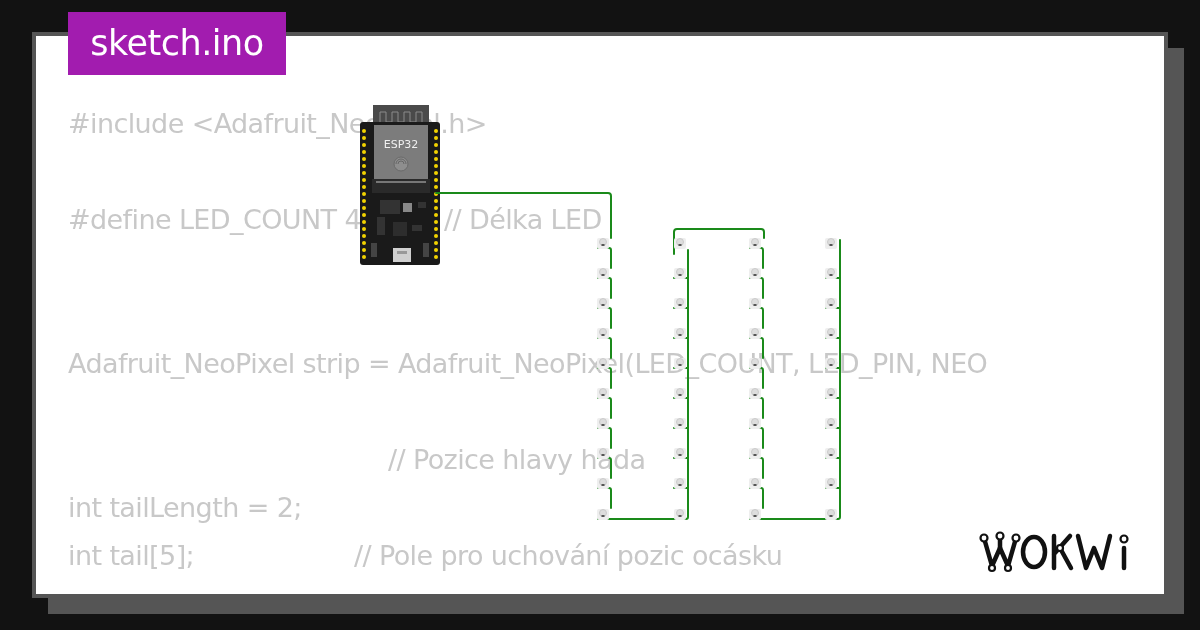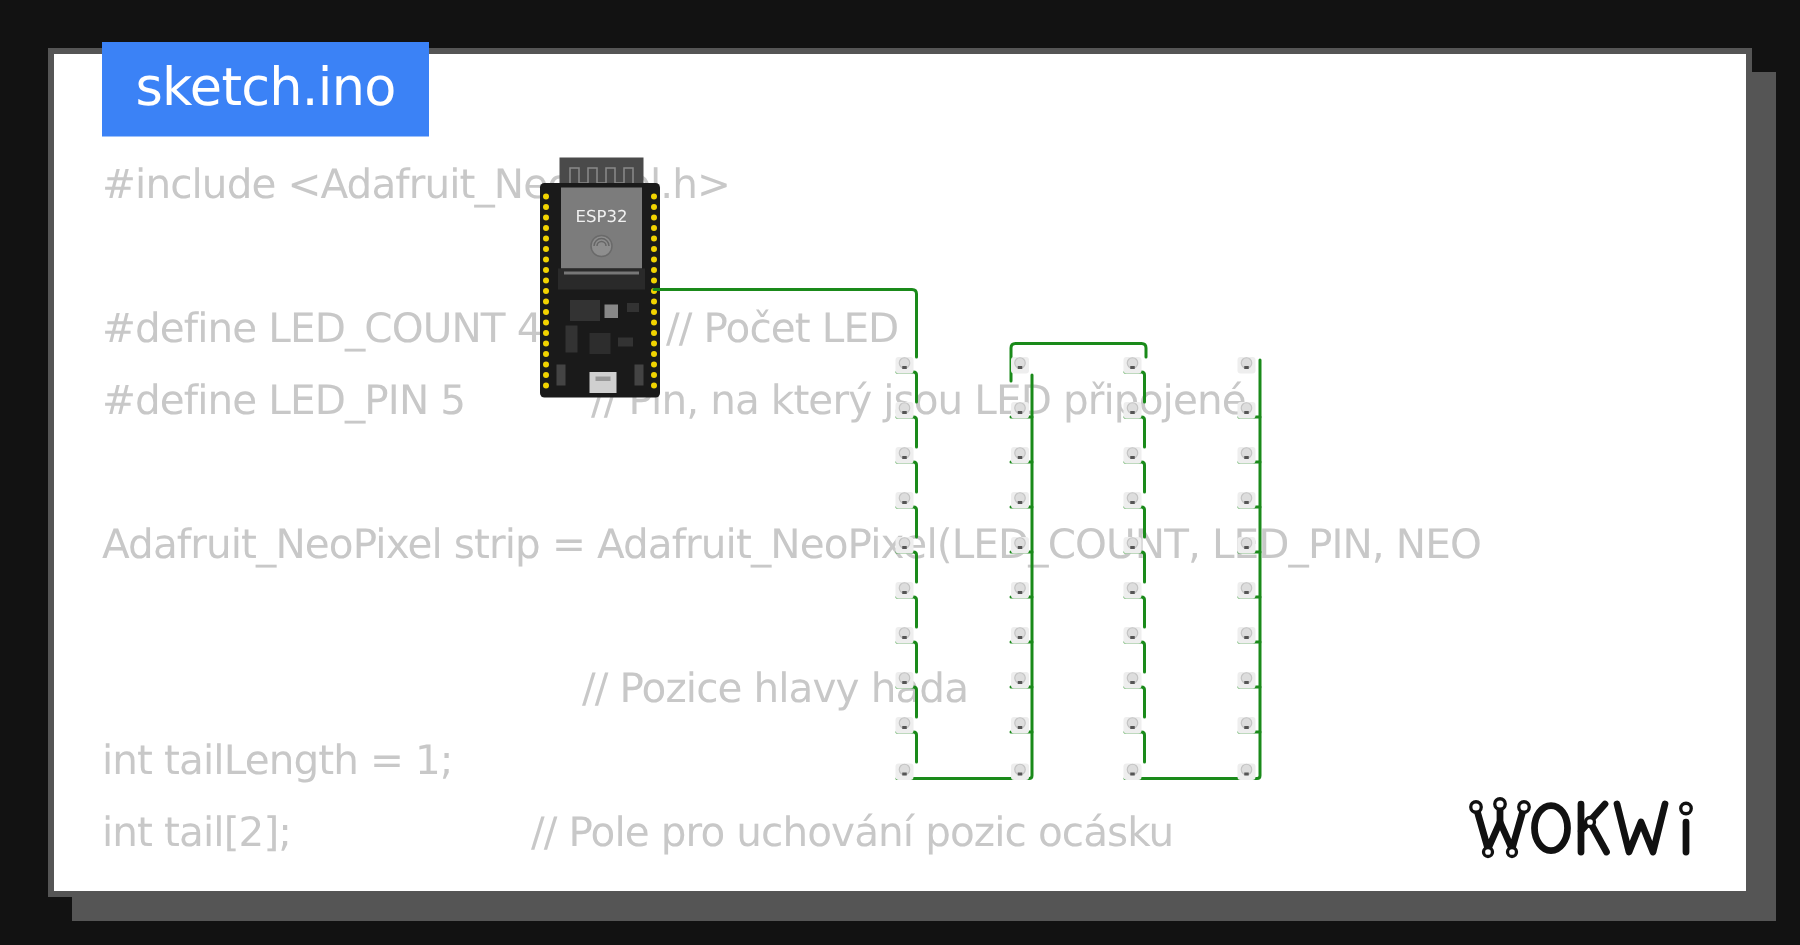--- a/index.html
+++ b/index.html
@@ -8,23 +8,23 @@
     font-family: "DejaVu Sans", sans-serif;
   }
   .shadow {
     position: absolute; left: 48px; top: 48px; width: 1136px; height: 566px; background: #555555;
   }
   .card {
     position: absolute; left: 32px; top: 32px; width: 1128px; height: 558px;
     background: #ffffff; border: 4px solid #555555;
   }
   .tab {
-    position: absolute; left: 68px; top: 12px; width: 218px; height: 63px; background: #3b82f6;
+    position: absolute; left: 68px; top: 12px; width: 218px; height: 63px; background: #a21caf;
     color: #ffffff; font-family: "DejaVu Sans", sans-serif; font-size: 35px; line-height: 62px;
-    text-align: center; letter-spacing: -0.5px; z-index: 5; margin-top: 16px;
+    text-align: center; letter-spacing: -0.5px; z-index: 5;
   }
   .code {
     position: absolute; left: 68px; top: 100px; width: 1065px; height: 490px; overflow: hidden;
     font-family: "DejaVu Sans", sans-serif; font-size: 27px; color: #c8c8c8; letter-spacing: -0.6px;
     white-space: pre;
   }
   .code .line { position: absolute; left: 0; height: 48px; line-height: 48px; }
   .code .cmt { position: absolute; }
   .diagram { position: absolute; left: 0; top: 0; width: 1200px; height: 630px; z-index: 3; pointer-events: none; }
   .diagram * { pointer-events: auto; }
@@ -37,26 +37,25 @@
 
 <div class="shadow"></div>
 <div class="card"></div>
 
 <div class="tab">
   <span>sketch.ino</span>
 </div>
 
 <div class="code">
   <div class="line" style="top:0px"><span>#include &lt;Adafruit_NeoPixel.h&gt;</span></div>
-  <div class="line" style="top:96px"><span>#define LED_COUNT 40</span><span class="cmt" style="left:376px">// Počet LED</span></div>
-  <div class="line" style="top:144px"><span>#define LED_PIN 5</span><span class="cmt" style="left:326px">// Pin, na který jsou LED připojené</span></div>
+  <div class="line" style="top:96px"><span>#define LED_COUNT 40</span><span class="cmt" style="left:376px">// Délka LED</span></div>
   <div class="line" style="top:240px"><span>Adafruit_NeoPixel strip = Adafruit_NeoPixel(LED_COUNT, LED_PIN, NEO</span></div>
   <div class="line" style="top:336px"><span class="cmt" style="left:320px">// Pozice hlavy hada</span></div>
-  <div class="line" style="top:384px"><span>int tailLength = 1;</span></div>
-  <div class="line" style="top:432px"><span>int tail[2];</span><span class="cmt" style="left:286px">// Pole pro uchování pozic ocásku</span></div>
+  <div class="line" style="top:384px"><span>int tailLength = 2;</span></div>
+  <div class="line" style="top:432px"><span>int tail[5];</span><span class="cmt" style="left:286px">// Pole pro uchování pozic ocásku</span></div>
 </div>
 
 <svg class="diagram" width="1200" height="630" viewBox="0 0 1200 630">
 
   <g>
 
     <rect x="373" y="105" width="56" height="30" fill="#4a4a4a"></rect>
     <path d="M380 128 v-16 h6 v10 h6 v-10 h6 v10 h6 v-10 h6 v10 h6 v-10 h6 v16" fill="none" stroke="#8a8a8a" stroke-width="1"></path>
 
     <rect x="360" y="122" width="80" height="143" rx="3" fill="#1a1a1a"></rect>

